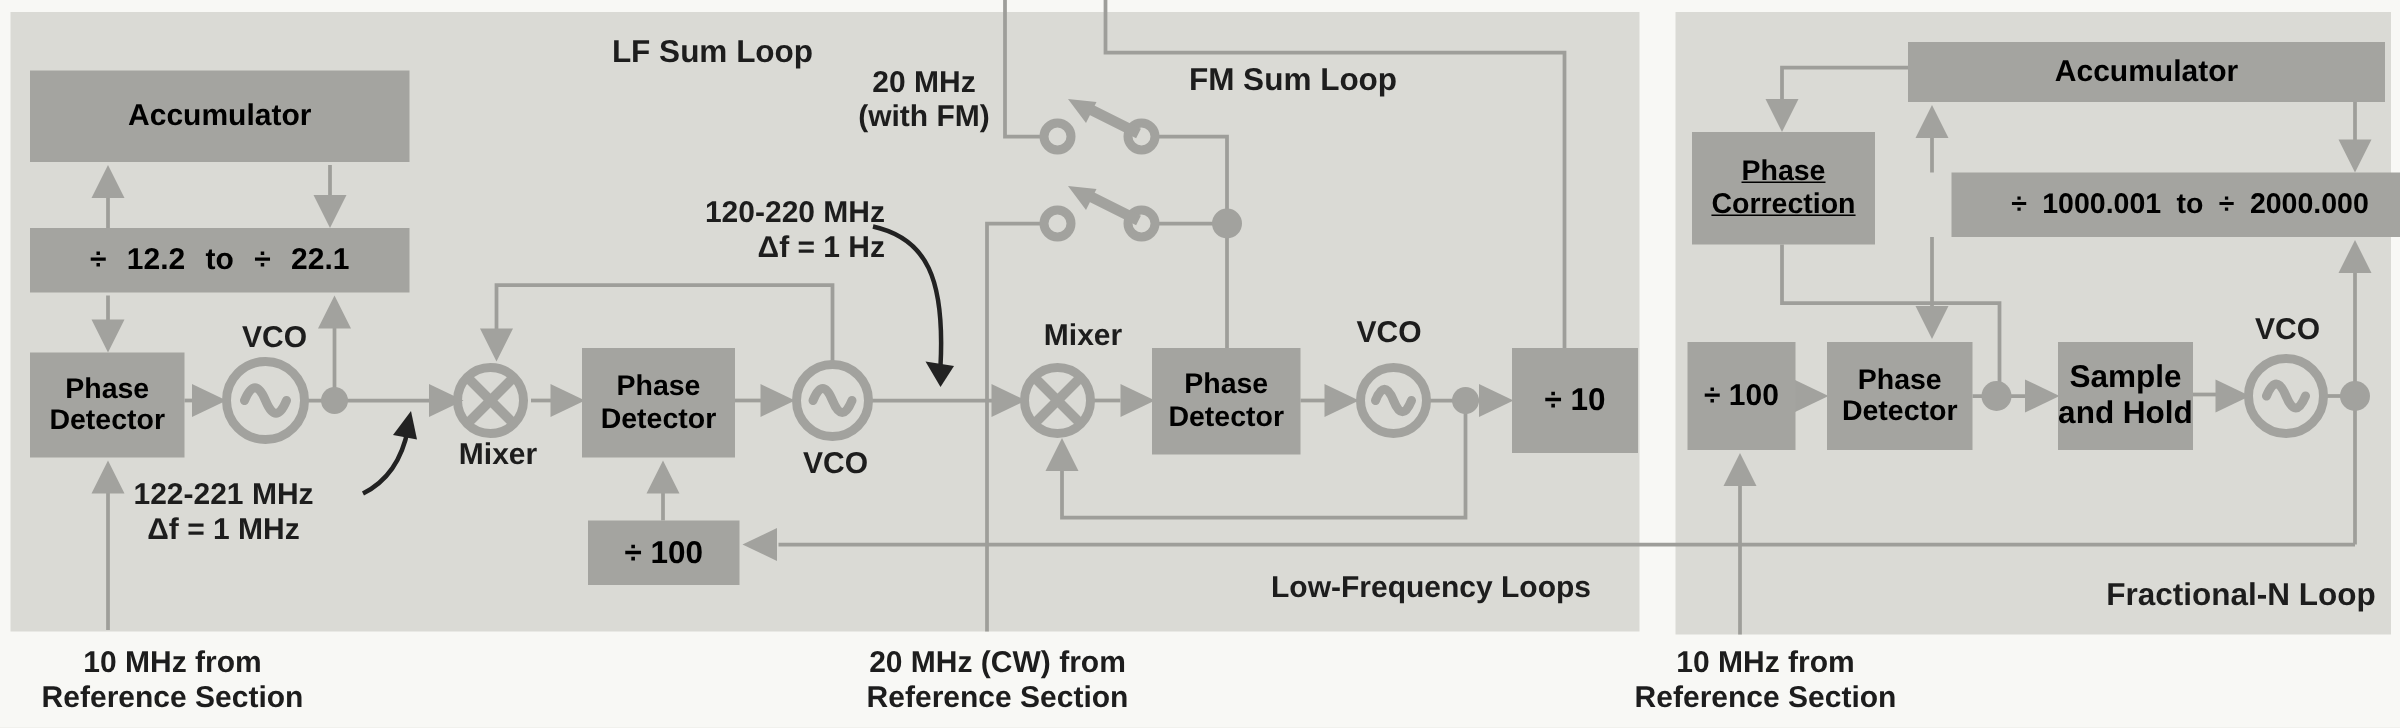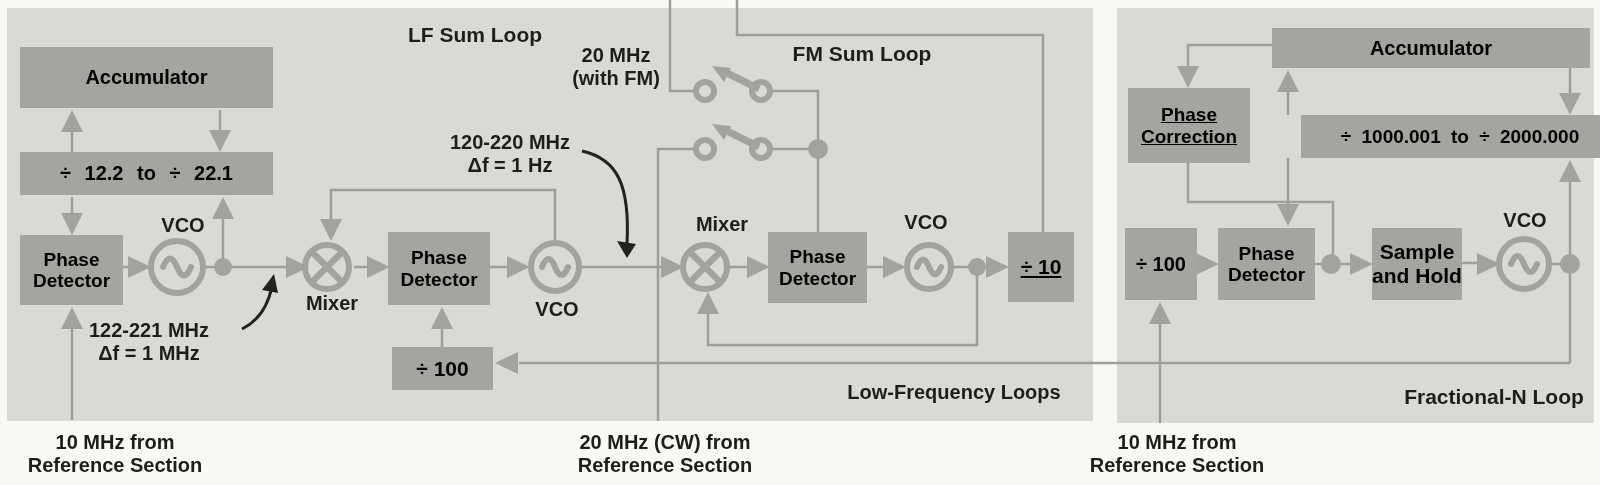--- a/index.html
+++ b/index.html
@@ -172,38 +172,38 @@
   <div class="lbl f21" style="left:395px;top:23px;width:160px;">LF Sum Loop</div>
   <div class="lbl f20" style="left:292px;top:292px;width:80px;">Mixer</div>
   <div class="box f19" style="left:388px;top:232px;width:102px;height:73px;">Phase Detector</div>
   <div class="box f21" style="left:392px;top:347px;width:101px;height:43px;">÷ 100</div>
   <div class="lbl f20" style="left:527px;top:298px;width:60px;">VCO</div>
 
   <div class="lbl f21" style="left:782px;top:42px;width:160px;">FM Sum Loop</div>
   <div class="lbl f20" style="left:682px;top:213px;width:80px;">Mixer</div>
   <div class="box f19" style="left:768px;top:232px;width:99px;height:71px;">Phase Detector</div>
   <div class="lbl f20" style="left:896px;top:211px;width:60px;">VCO</div>
-  <div class="box f21" style="left:1008px;top:232px;width:66px;height:70px;text-decoration:underline;">÷ 10</div>
+  <div class="box f21" style="left:1008px;top:232px;width:84px;height:70px;">÷ 10</div>
 
   <div class="box f19" style="left:1128px;top:88px;width:122px;height:75px;text-decoration:underline;">Phase Correction</div>
   <div class="box f20" style="left:1272px;top:28px;width:318px;height:40px;">Accumulator</div>
   <div class="box f19 ws5" style="left:1272px;top:115px;width:318px;height:43px;">÷ 1000.001 to ÷ 2000.000</div>
   <div class="box f20" style="left:1125px;top:228px;width:72px;height:72px;">÷ 100</div>
   <div class="box f19" style="left:1218px;top:228px;width:97px;height:72px;">Phase Detector</div>
   <div class="box f18" style="left:1372px;top:228px;width:90px;height:72px;">Sample and Hold</div>
   <div class="lbl f20" style="left:1495px;top:209px;width:60px;">VCO</div>
 
   <div class="lbl f20" style="left:824px;top:381px;width:260px;">Low-Frequency Loops</div>
   <div class="lbl f21" style="left:1394px;top:385px;width:200px;">Fractional-N Loop</div>
 
   <div class="lbl f20" style="left:556px;top:44px;width:120px;text-align:center;">
     <div>20 MHz</div>
     <div>(with FM)</div>
   </div>
-  <div class="lbl f20" style="left:430px;top:131px;width:160px;">
+  <div class="lbl f20" style="left:430px;top:131px;width:160px;text-align:right;">
     <div>120-220 MHz</div>
     <div>Δf = 1 Hz</div>
   </div>
   <div class="lbl f20" style="left:69px;top:319px;width:160px;">
     <div>122-221 MHz</div>
     <div>Δf = 1 MHz</div>
   </div>
 
   <div class="lbl f20" style="left:15px;top:431px;width:200px;">
     <div>10 MHz from</div>

